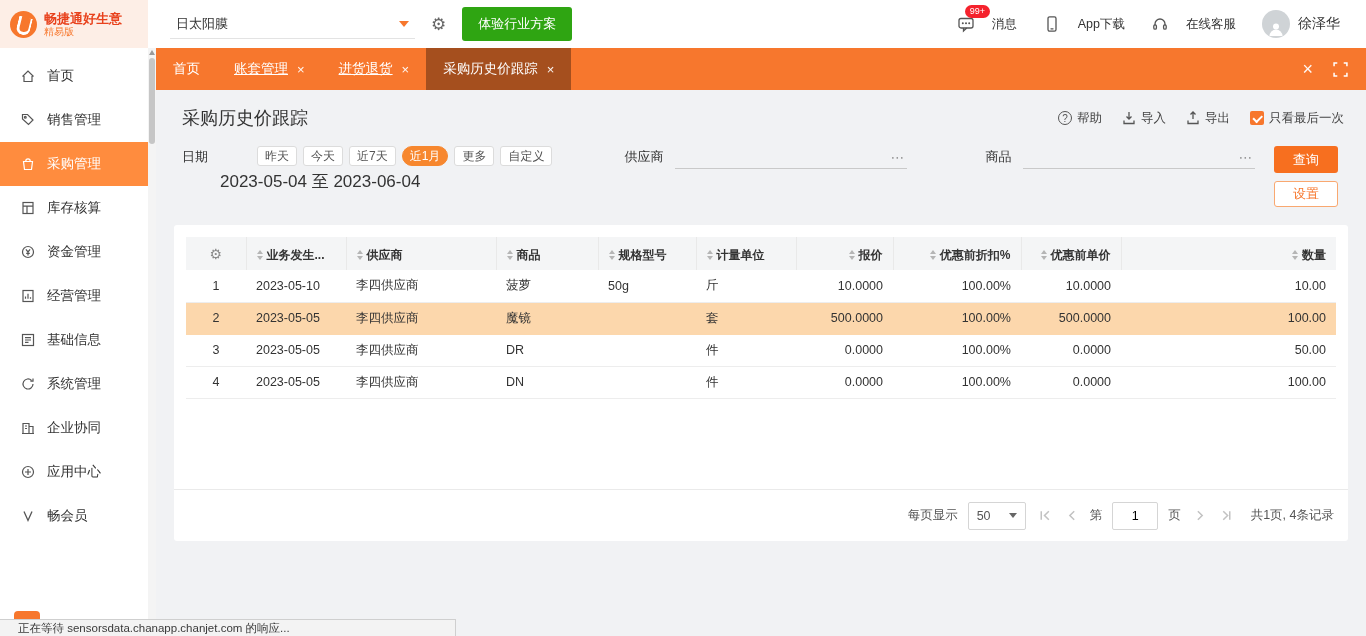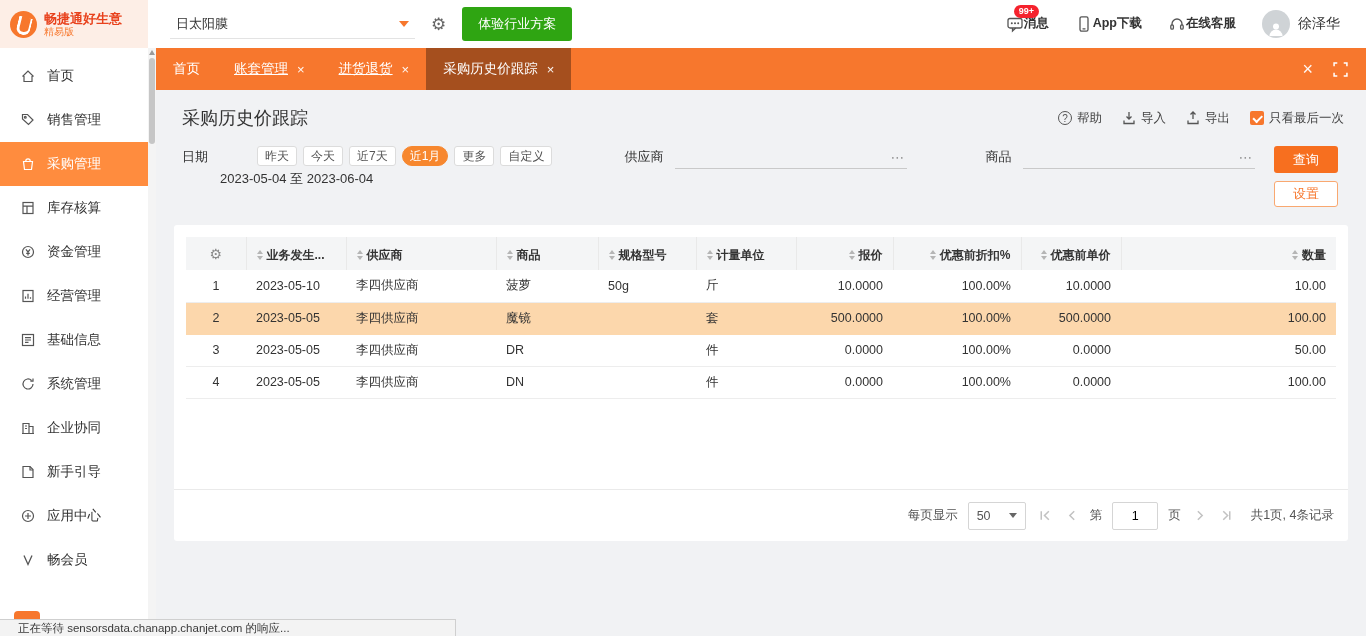--- a/index.html
+++ b/index.html
@@ -11,21 +11,21 @@
   .logo-block { width:148px; height:48px; background:#fdeee6; display:flex; align-items:center; gap:7px; padding-left:10px; flex:0 0 auto; cursor:pointer; }
   .logo-icon { width:27px; height:27px; border-radius:50%; background:#f7772d; position:relative; flex:0 0 auto; }
   .logo-icon::after { content:""; position:absolute; left:7px; top:6px; width:9px; height:15px; border:3px solid #fff; border-top:none; border-right-width:2px; border-radius:0 0 8px 8px; transform:rotate(14deg); }
   .logo-title { font-size:13px; font-weight:bold; color:#e8411c; line-height:15px; white-space:nowrap; }
   .logo-badge { font-size:10px; color:#f7772d; line-height:12px; }
   .account-select { margin-left:22px; width:245px; border-bottom:1px solid #e3e3e3; display:flex; align-items:center; justify-content:space-between; font-size:13px; color:#333; padding:5px 6px; cursor:pointer; }
   .caret { width:0; height:0; border-left:5px solid transparent; border-right:5px solid transparent; border-top:6px solid #f7772d; display:inline-block; }
   .gear { margin-left:16px; font-size:17px; color:#666; cursor:pointer; line-height:1; }
   .trial-btn { margin-left:16px; background:#2fa512; color:#fff; border:none; border-radius:3px; padding:8px 16px; font-size:13px; cursor:pointer; font-family:inherit; }
   .top-right { margin-left:auto; display:flex; align-items:center; gap:26px; padding-right:26px; }
-  .top-item { display:flex; gap:0; font-size:12.5px; color:#333; cursor:pointer;font-weight:bold; }
+  .top-item { display:flex; align-items:center; gap:17px; font-size:12.5px; color:#333; cursor:pointer; }
   .msg-wrap { position:relative; display:inline-flex; }
   .badge { position:absolute; top:-10px; left:8px; background:#f5222d; color:#fff; font-size:9px; line-height:13px; padding:0 5px; border-radius:8px; white-space:nowrap; }
   .user { display:flex; align-items:center; gap:8px; font-size:14px; color:#333; cursor:pointer; }
   .avatar { width:28px; height:28px; border-radius:50%; background:#cfd3d6; display:inline-flex; align-items:flex-end; justify-content:center; overflow:hidden; }
 
   
   .body-row { display:flex; height:612px; }
   .sidebar { width:148px; background:#fff; padding-top:6px; flex:0 0 auto; }
   .side-item { height:44px; display:flex; align-items:center; gap:11px; padding-left:20px; font-size:13.5px; color:#333; cursor:pointer; }
   .side-item .si { display:inline-flex; color:#555; }
@@ -56,21 +56,21 @@
   .cbx { width:14px; height:14px; background:#f7772d; border-radius:2px; position:relative; display:inline-block; }
   .cbx::after { content:""; position:absolute; left:3px; top:3.5px; width:7px; height:3.5px; border-left:2px solid #fff; border-bottom:2px solid #fff; transform:rotate(-45deg); }
 
   
   .filter-area { display:flex; align-items:flex-start; padding:6px 24px 14px 26px; }
   .flabel { font-size:13px; color:#333; line-height:22px; white-space:nowrap; }
   .date-col { margin-left:12px; }
   .chips { display:flex; gap:6px;margin-left:37px; }
   .chip { font-size:12px; line-height:18px; padding:0 7px; background:#fff; border:1px solid #dcdcdc; border-radius:3px; color:#555; cursor:pointer; white-space:nowrap; }
   .chip.active { background:#f7872e; border-color:#f7872e; color:#fff; border-radius:10px; }
-  .date-range { margin-top:4px; font-size:13px; color:#333; cursor:pointer; }
+  .date-range { margin-top:4px; font-size:17px; color:#333; cursor:pointer; }
   .fgroup { display:flex; margin-left:72px; }
   .fgroup.g2 { margin-left:78px; }
   .u-input { margin-left:12px; width:232px; border-bottom:1px solid #c9c9c9; display:flex; align-items:center; }
   .u-input input { border:none; outline:none; background:transparent; flex:1; height:22px; font-size:13px; font-family:inherit; min-width:0; }
   .dots { color:#999; font-size:14px; cursor:pointer; padding:0 3px; line-height:20px; }
   .fbtns { margin-left:auto; display:flex; flex-direction:column; gap:8px; padding-right:4px; }
   .btn-primary { width:64px; height:27px; background:#f76f1f; color:#fff; border:none; border-radius:3px; font-size:13px; cursor:pointer; font-family:inherit; }
   .btn-ghost { width:64px; height:26px; background:#fff; color:#f7772d; border:1px solid #f9a870; border-radius:3px; font-size:13px; cursor:pointer; font-family:inherit; }
 
   
@@ -236,29 +236,20 @@
           </span>
         <span>系统管理</span>
       </div>
       <div class="side-item">
         <span class="si">
             <svg width="16" height="16" viewBox="0 0 16 16" fill="none" stroke="currentColor" stroke-width="1.2">
               <path d="M3 13.5v-10h6v10M9 13.5V6.5h4v7M2 13.5h12M5 6h2M5 8.5h2"></path>
             </svg>
           </span>
         <span>企业协同</span>
-      </div>
-      <div class="side-item">
-        <span class="si">
-            <svg width="16" height="16" viewBox="0 0 16 16" fill="none" stroke="currentColor" stroke-width="1.2">
-              <path d="M3 2.5h7l3 3v8H3z"></path>
-              <path d="M10 2.5V6h3"></path>
-            </svg>
-          </span>
-        <span>新手引导</span>
       </div>
       <div class="side-item">
         <span class="si">
             <svg width="16" height="16" viewBox="0 0 16 16" fill="none" stroke="currentColor" stroke-width="1.2">
               <circle cx="8" cy="8" r="5.5"></circle>
               <path d="M8 5v6M5 8h6"></path>
             </svg>
           </span>
         <span>应用中心</span>
       </div>

